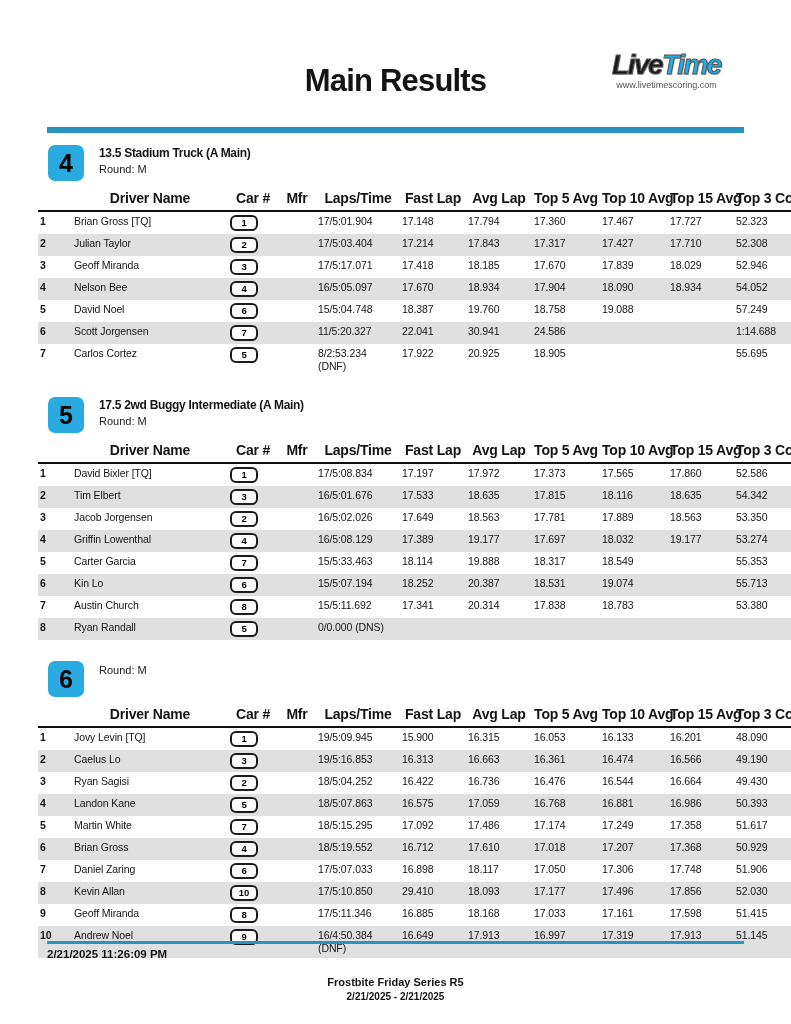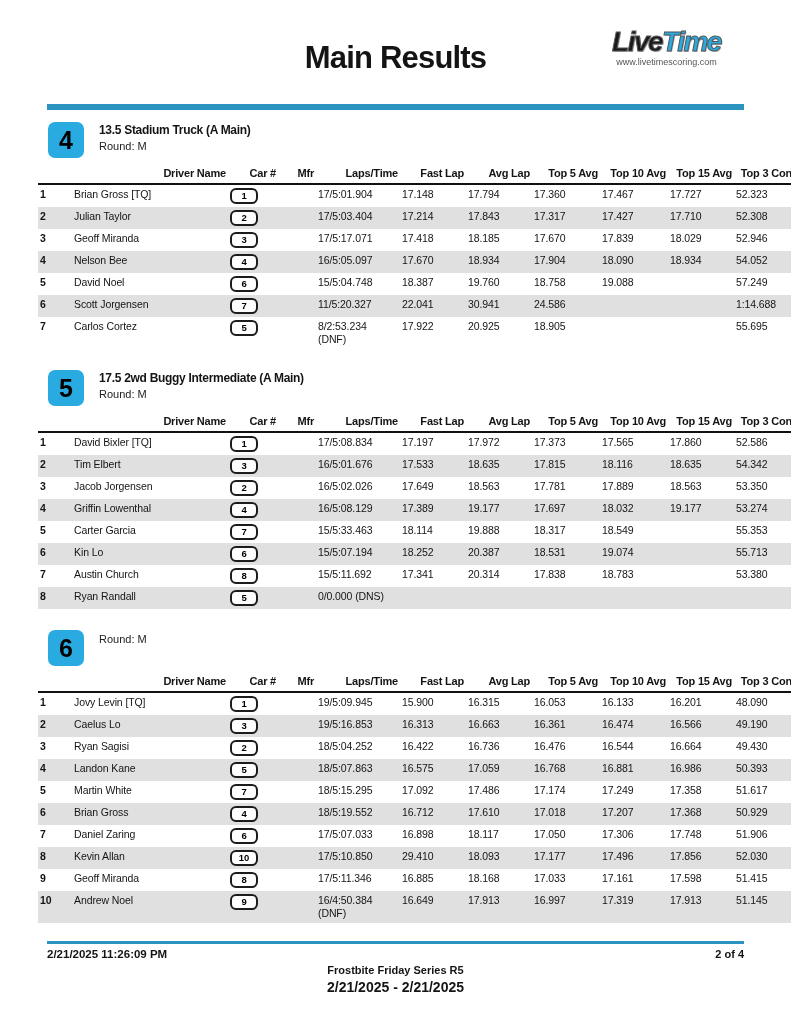--- a/index.html
+++ b/index.html
@@ -1,21 +1,21 @@
 <!DOCTYPE html>
 <html><head>
 <meta charset="utf-8">
 <style>
   html,body { margin:0; padding:0; background:#fff; }
   .page {
     width:791px; height:1024px; position:relative; background:#fff;
     font-family:"Liberation Sans", sans-serif; color:#141414; overflow:hidden;
   }
   
-  .header { position:relative; height:60px; padding-top:40px; }
+  .header { position:relative; height:60px; padding-top:40px;margin-top:23px; }
   .main-title {
     text-align:center; font-size:31px; font-weight:bold; letter-spacing:-0.8px;
     font-family:"Liberation Sans", sans-serif;
   }
   .logo { position:absolute; right:47px; top:28px; text-align:center; width:155px; }
   .logo-text {
     font-size:28px; font-weight:bold; font-style:italic; letter-spacing:-1.5px;
     line-height:28px; white-space:nowrap;
     text-shadow:1px 1px 0 #bbb;
   }
@@ -32,44 +32,44 @@
   .race-badge {
     width:36px; height:36px; background:#29abe2; border-radius:7px; flex:0 0 36px;
     display:flex; align-items:center; justify-content:center;
     font-size:25px; font-weight:bold; color:#000;
   }
   .section-title { font-size:12px; font-weight:bold; letter-spacing:-0.3px; padding-top:1px; }
   .round { font-size:11px; margin-top:3px; color:#222; }
 
   table { border-collapse:collapse; width:100%; margin-top:6px; table-layout:fixed; }
   th {
-    text-align:right; font-size:11px; font-weight:bold; letter-spacing:-0.2px;
+    text-align:center; font-size:14px; font-weight:bold; letter-spacing:-0.2px;
     padding:3px 2px 4px 2px; border-bottom:2.5px solid #111; white-space:nowrap;margin-top:28px;
   }
   td { font-size:10.5px; letter-spacing:-0.1px; padding:3px 2px; vertical-align:top; line-height:13px; }
   tr.striped td { background:#e0e0e0; }
   td.pos, th.c0 { font-weight:bold; }
   .c0 { width:30px; } .c1 { width:152px; } .c2 { width:46px; } .c3 { width:34px; }
   .c4 { width:80px; } .c5 { width:62px; } .c6 { width:62px; } .c7 { width:64px; }
   .c8 { width:64px; } .c9 { width:62px; } .c10 { width:56px; }
   .car-badge {
     display:inline-block; min-width:18px; padding:0 3px; border:2px solid #1c1c1c;
     border-radius:6px; text-align:center; font-weight:bold; font-size:9.5px;
     background:#fff; line-height:12px; color:#000;
   }
   .laps-note { display:block; }
 
   
   .footer { position:absolute; left:47px; right:47px; top:941px; }
   .footer-rule { height:3px; background:#2b93c0; }
-  .footer-grid { display:flex; justify-content:flex-end; margin-top:4px; }
+  .footer-grid { display:flex; justify-content:flex-end; margin-top:4px;flex-direction:column; }
   .footer-left  { font-size:11.5px; font-weight:bold; width:220px; }
   .footer-center { text-align:center; flex:1; }
   .event-title { font-size:11px; font-weight:bold;margin-top:16px; }
-  .event-dates { font-size:14px; font-weight:bold; margin-top:3px; }
+  .event-dates { font-size:10px; font-weight:bold; margin-top:3px; }
   .footer-right { font-size:11px; font-weight:bold; width:220px; text-align:right; }
 </style>
 </head>
 <body>
 
 <div class="page">
 
   <div class="header">
     <div class="main-title">Main Results</div>
     <div class="logo">
@@ -494,17 +494,16 @@
 </div>
 
   <div class="footer">
     <div class="footer-rule"></div>
     <div class="footer-grid">
       <div class="footer-left">2/21/2025 11:26:09 PM</div>
       <div class="footer-center">
         <div class="event-title">Frostbite Friday Series R5</div>
         <div class="event-dates">2/21/2025 - 2/21/2025</div>
       </div>
-      <div class="footer-right">2 of 4</div>
     </div>
   </div>
 
 </div>
 
 </body></html>

